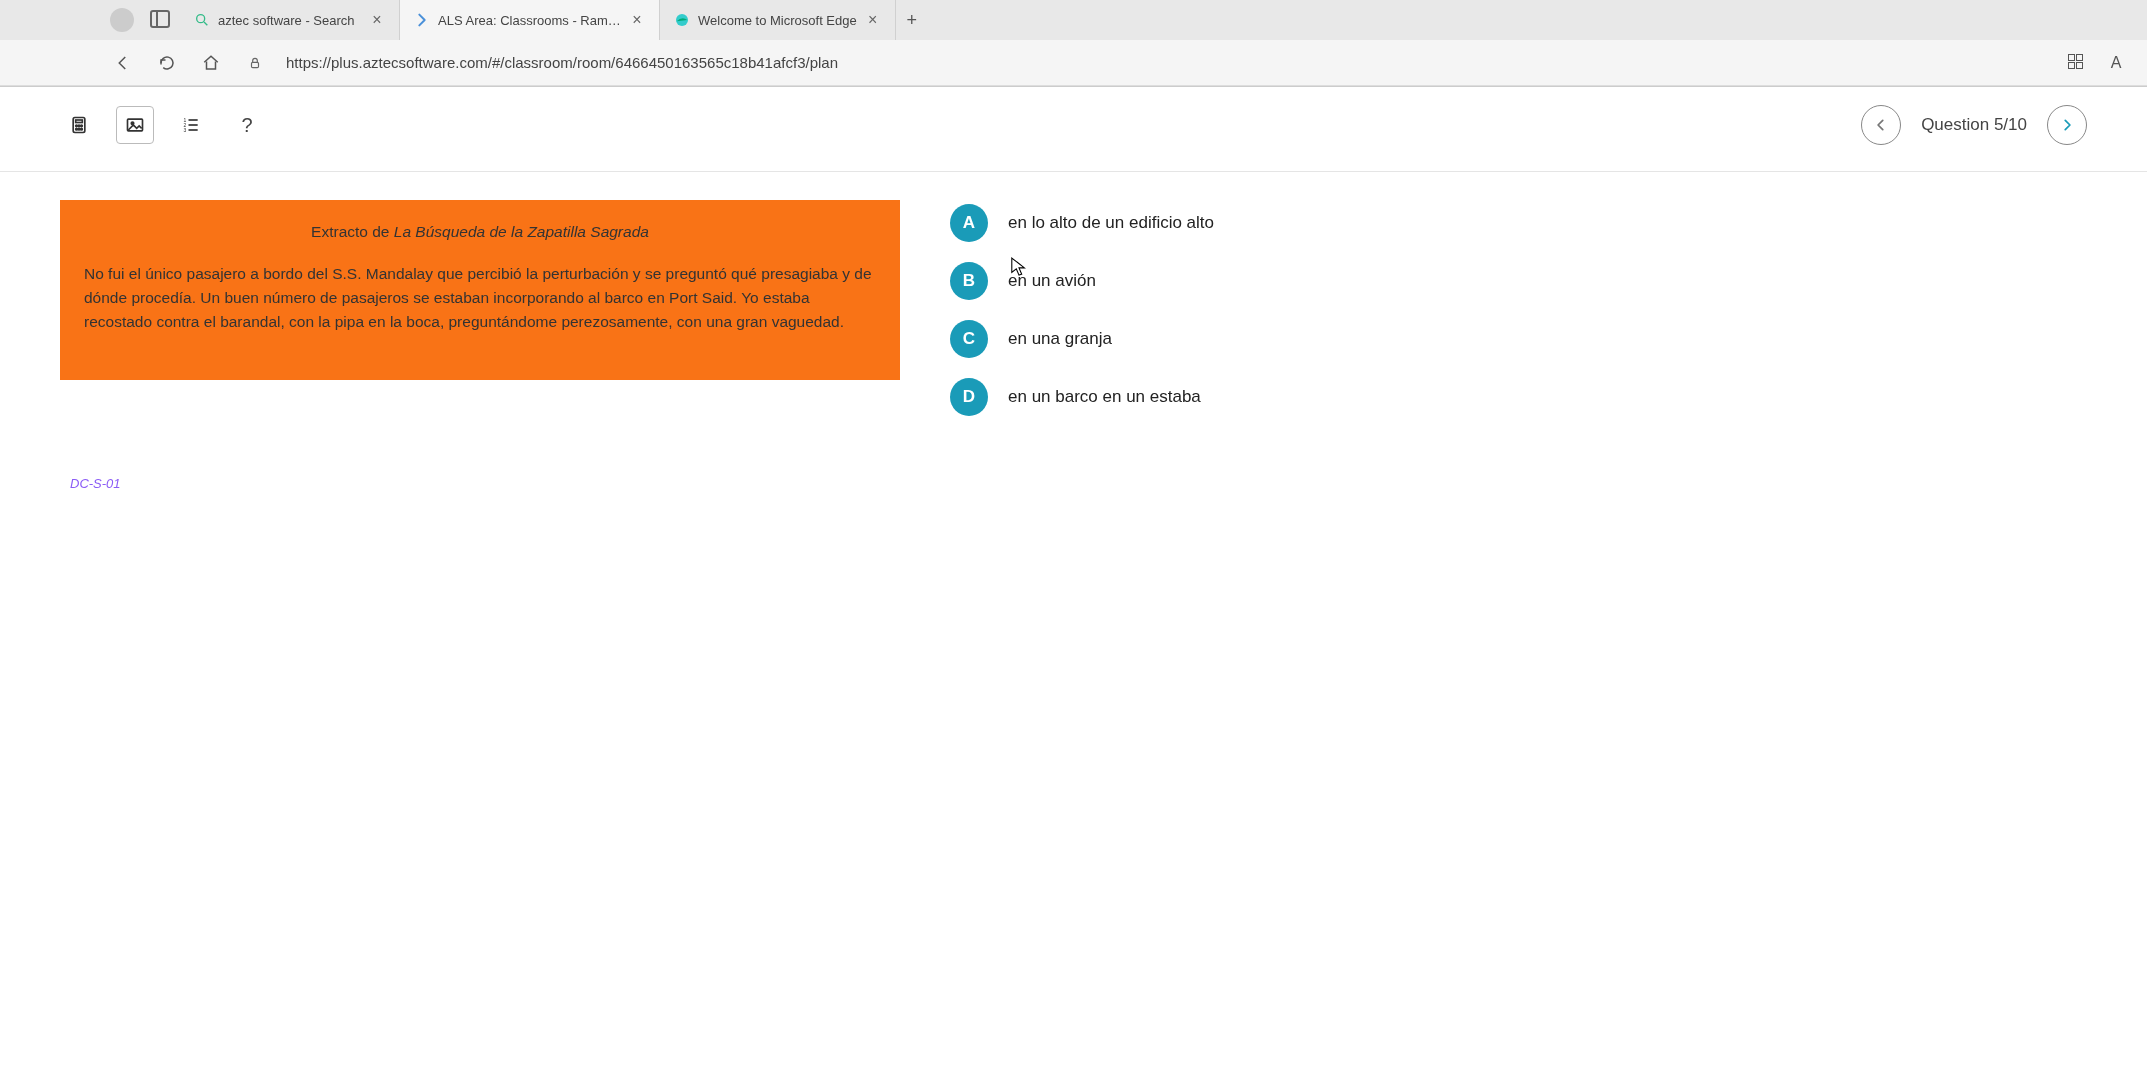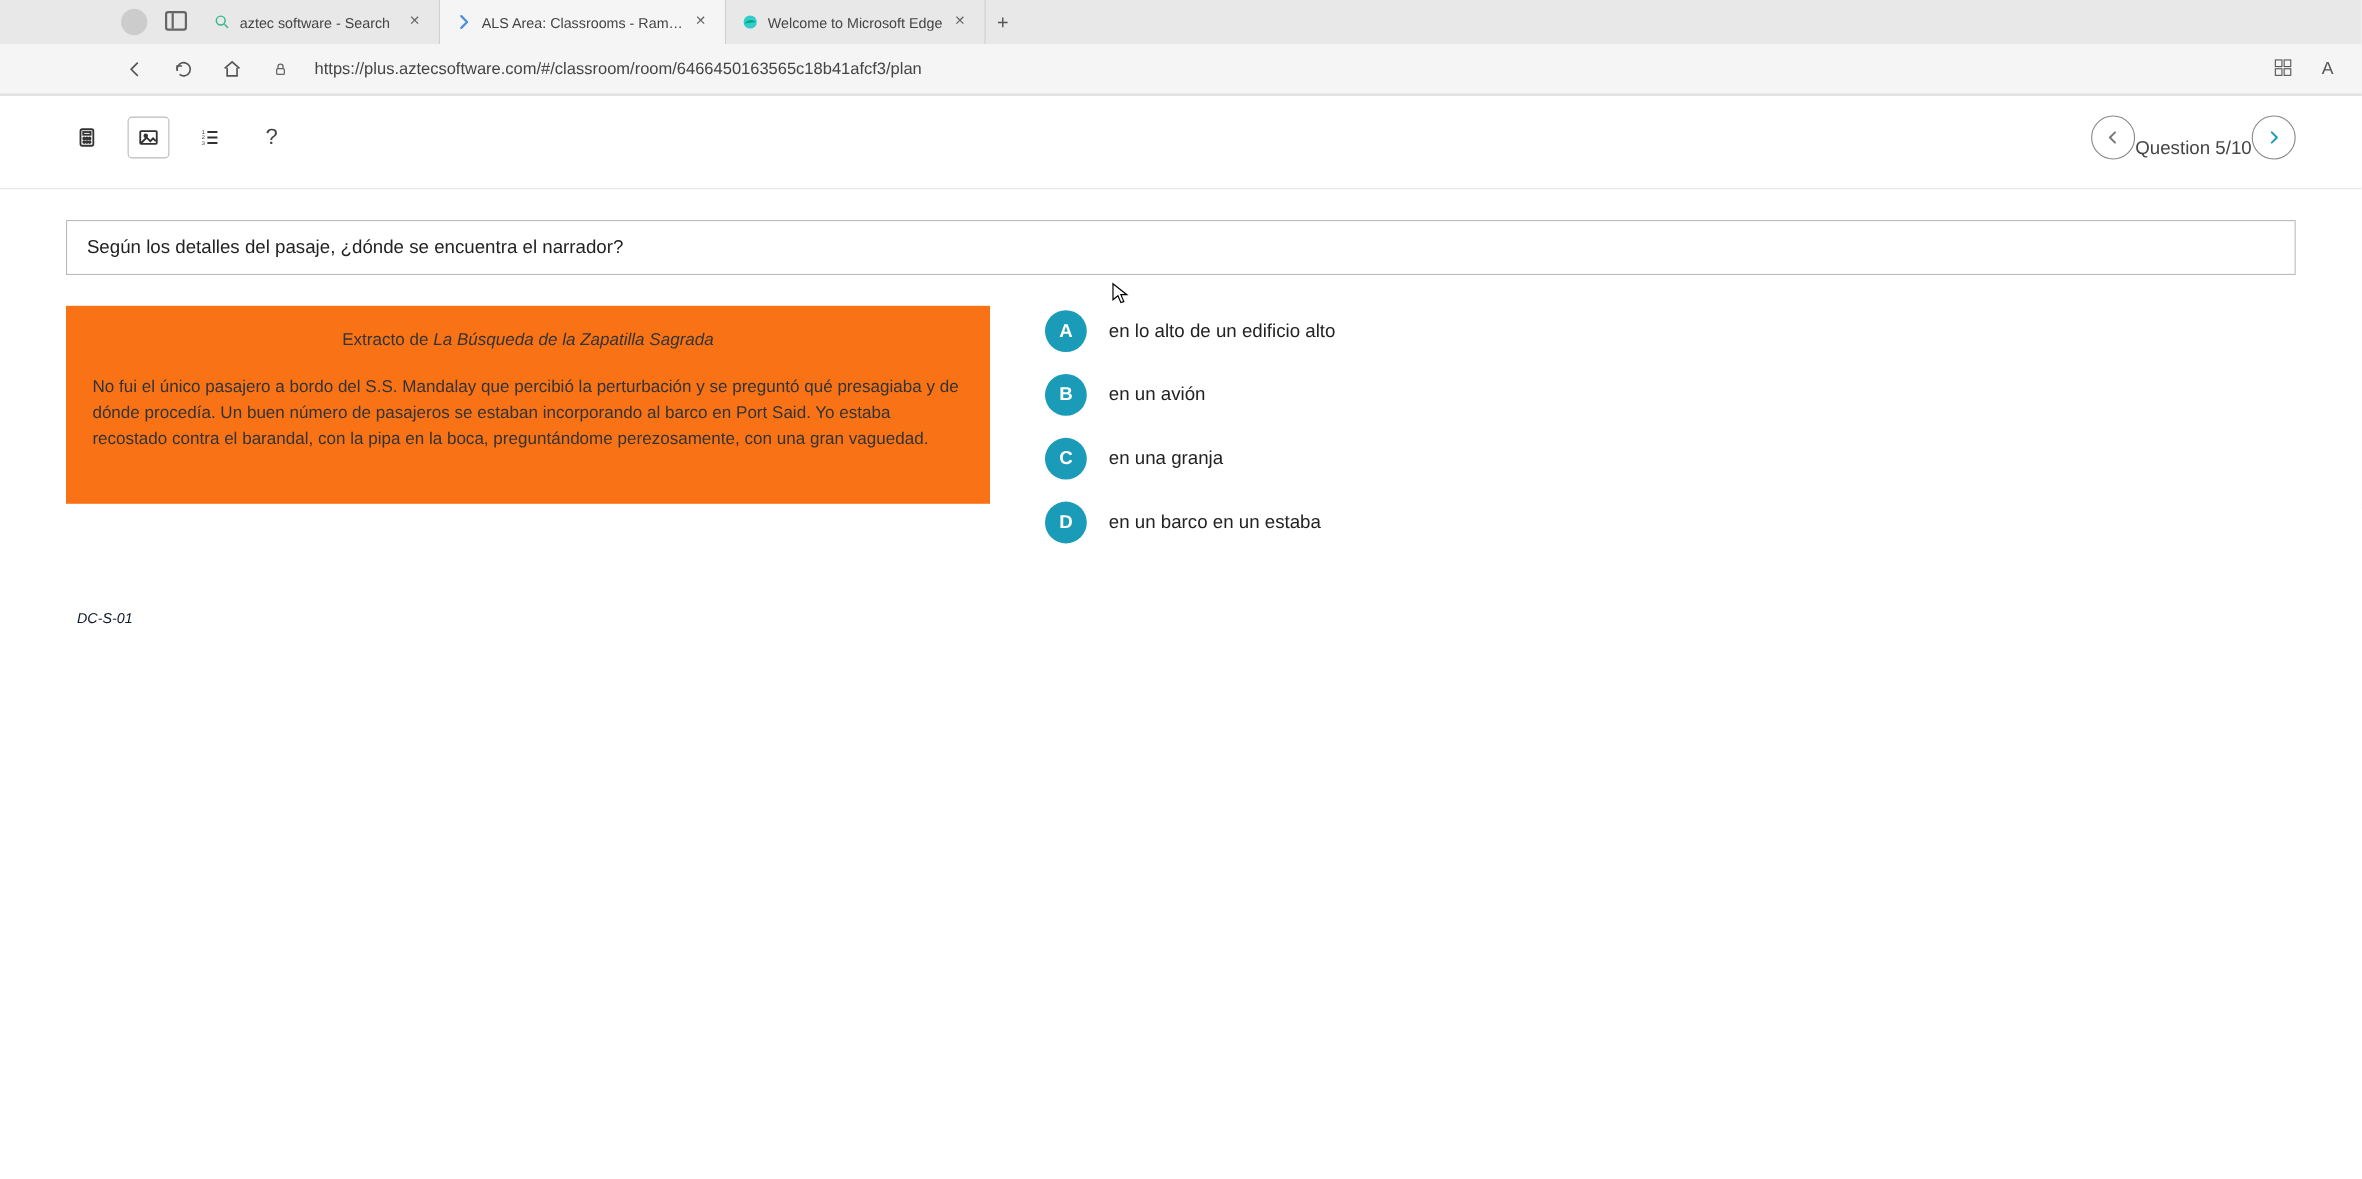--- a/index.html
+++ b/index.html
@@ -33,21 +33,21 @@
   .lesson-header { display:flex; align-items:center; gap: 12px; padding: 14px 28px; border-bottom: 1px solid #eee; }
   .doc-icon svg { width: 22px; height: 22px; stroke:#333; fill:none; stroke-width:2;}
   .lesson-title { font-size: 20px; font-weight: 600; color: #222; }
 
   .toolbar-row { display:flex; align-items:center; padding: 18px 60px 26px 60px; gap: 18px; border-bottom: 1px solid #e5e5e5; }
   .tool-btn { width: 38px; height: 38px; display:flex; align-items:center; justify-content:center; border:1px solid transparent; border-radius:4px; color:#333; }
   .tool-btn.boxed { border-color:#bbb; }
   .tool-btn svg { width:20px; height:20px; stroke:#333; fill:none; stroke-width:2; }
   .tool-btn .qmark { font-size:20px; color:#444; }
 
-  .question-nav { margin-left:auto; display:flex; align-items:flex-end; }
+  .question-nav { margin-left:auto; display:flex; align-items:center; gap: 20px; }
   .round-btn { width: 40px; height:40px; border:1.5px solid #888; border-radius:50%; display:flex; align-items:center; justify-content:center; color:#2a7; }
   .round-btn svg { width:14px; height:14px; stroke:#1a9bb8; fill:none; stroke-width:3; stroke-linecap:round; stroke-linejoin:round; }
   .round-btn.grey svg { stroke:#777; }
   .qcount { font-size:17px; color:#444; }
 
   .question-box { margin: 28px 60px 0 60px; border:1px solid #bbb; padding: 14px 18px; font-size:17px; color:#222; background:#fff; }
 
   .content-row { display:flex; align-items:flex-start; gap: 50px; margin: 28px 60px 0 60px; }
 
   .passage { flex: 0 0 840px; background:#f97316; padding: 20px 24px 28px 24px; font-size:15.5px; color:#333; line-height:1.55; }
@@ -55,21 +55,21 @@
   .passage-title .pre { font-style:normal; }
   .passage-body { margin-bottom: 18px; }
   .passage-cite { font-size:15px; }
   .passage-cite .bt { font-style: italic; }
 
   .answers { flex:1; display:flex; flex-direction:column; gap: 20px; padding-top: 4px; }
   .answer { display:flex; align-items:center; gap: 20px; }
   .bubble { width:38px; height:38px; border-radius:50%; background:#1a9bb8; color:#fff; font-weight:600; font-size:17px; display:flex; align-items:center; justify-content:center; flex-shrink:0; }
   .answer-text { font-size:17px; color:#222; }
 
-  .code-ref { margin: 60px 0 0 70px; font-size:13px; color:#0f172a; font-style:italic; }
+  .code-ref { margin: 60px 0 0 70px; font-size:13px; color:#8b5cf6; font-style:italic; }
 
   
   .cursor { position:absolute; left:1010px; top:256px; pointer-events:none; }
   .cursor svg { width:18px; height:22px; }
 
   
   body { position:relative; }
 </style>
 </head>
 <body>
@@ -200,21 +200,20 @@
       </div>
       <span class="qcount">Question 5/10</span>
       <div class="round-btn">
         <svg viewBox="0 0 24 24">
             <polyline points="9,4 17,12 9,20"></polyline>
           </svg>
       </div>
     </div>
   </div>
 
-  <div class="question-box">Según los detalles del pasaje, ¿dónde se encuentra el narrador?</div>
 
   <div class="content-row">
     <div class="passage">
       <div class="passage-title">
         <span class="pre">Extracto de </span><span>La Búsqueda de la Zapatilla Sagrada</span>
       </div>
       <div class="passage-body">No fui el único pasajero a bordo del S.S. Mandalay que percibió la perturbación y se preguntó qué presagiaba y de dónde procedía. Un buen número de pasajeros se estaban incorporando al barco en Port Said. Yo estaba recostado contra el barandal, con la pipa en la boca, preguntándome perezosamente, con una gran vaguedad.</div>
     </div>
 
     <div class="answers">

